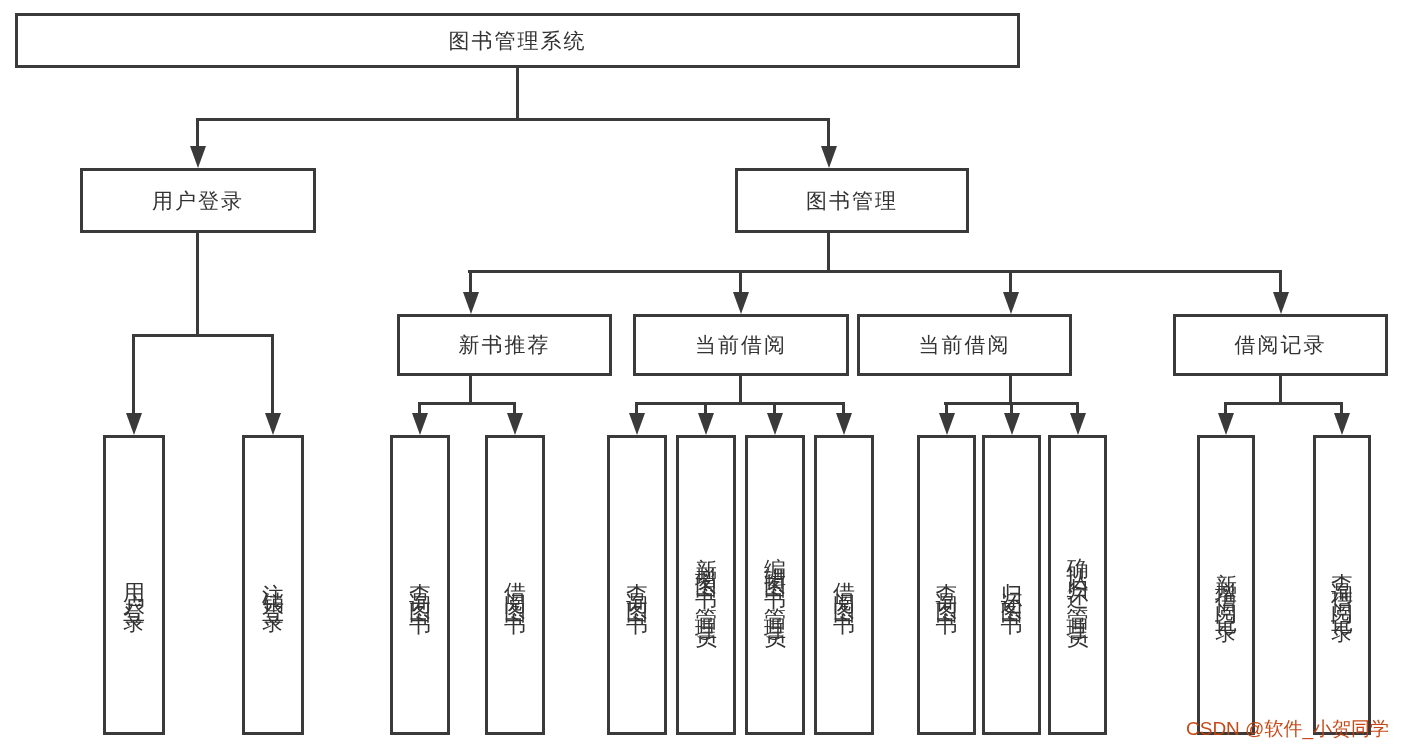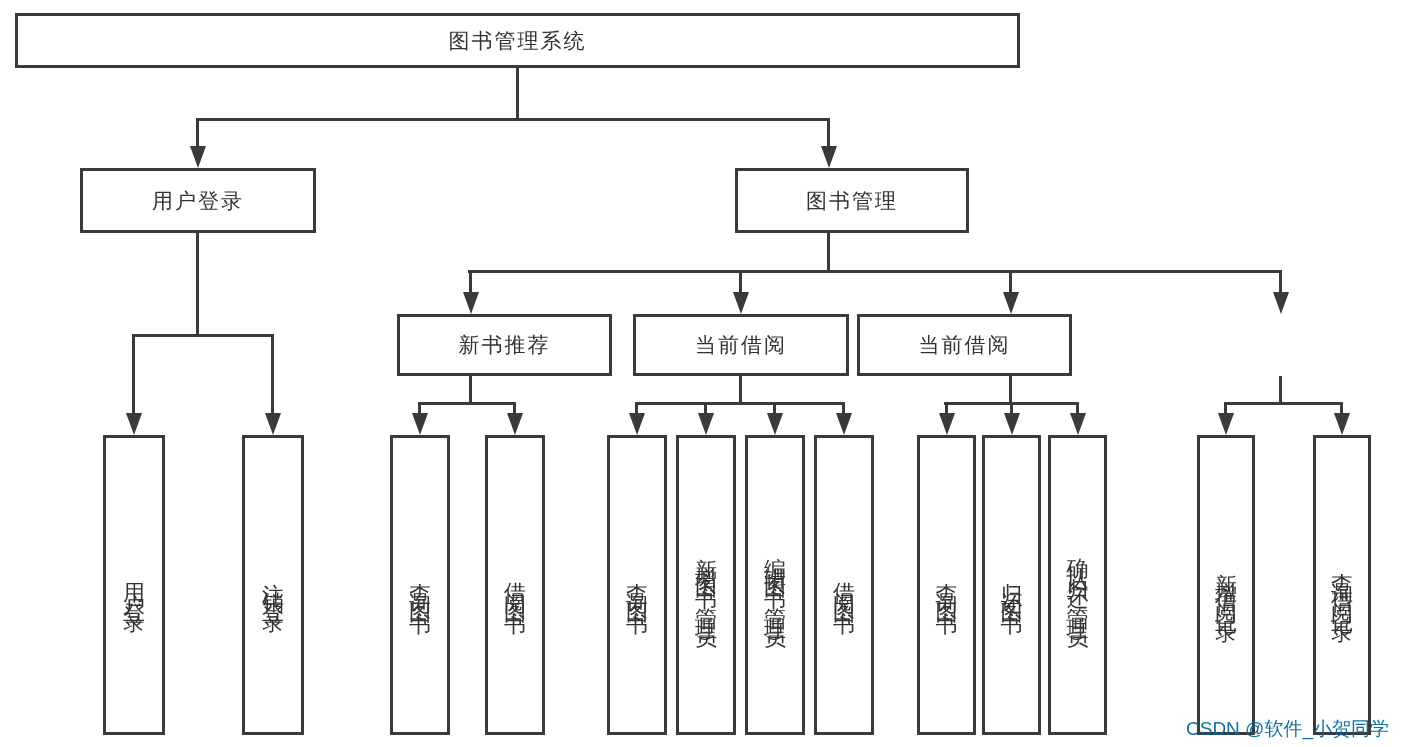--- a/index.html
+++ b/index.html
@@ -19,21 +19,21 @@
   }
   .vline { position:absolute; width:3px; background:#3a3a3a; }
   .hline { position:absolute; height:3px; background:#3a3a3a; }
   .arrow {
     position:absolute; width:0; height:0;
     border-left:8px solid transparent; border-right:8px solid transparent;
     border-top:22px solid #3a3a3a;
   }
   .watermark {
     position:absolute; left:1186px; top:716px;
-    font-size:19px; color:#0369a1; white-space:nowrap; opacity:0.95;
+    font-size:19px; color:#c2410c; white-space:nowrap; opacity:0.95;
   }
 </style>
 </head>
 <body>
 
 <div class="canvas">
 
   <div class="node" style="left:15px;top:13px;width:1005px;height:55px;">
     <span class="hlabel">图书管理系统</span>
   </div>
@@ -71,20 +71,23 @@
   <div class="arrow" style="left:1273px;top:292px;"></div>
 
   <div class="node" style="left:363px;top:314px;width:215px;height:62px;margin-left:34px;">
     <span class="hlabel">新书推荐</span>
   </div>
   <div class="node" style="left:633px;top:314px;width:216px;height:62px;">
     <span class="hlabel">当前借阅</span>
   </div>
   <div class="node" style="left:857px;top:314px;width:215px;height:62px;">
     <span class="hlabel">当前借阅</span>
+  </div>
+  <div class="node" style="left:1173px;top:314px;width:215px;height:62px;">
+    <span class="hlabel">借阅记录</span>
   </div>
 
   <div class="vline" style="left:469px;top:376px;height:29px;"></div>
   <div class="hline" style="left:418px;top:402px;width:98px;"></div>
   <div class="vline" style="left:418px;top:402px;height:15px;"></div>
   <div class="arrow" style="left:412px;top:413px;"></div>
   <div class="vline" style="left:513px;top:402px;height:15px;"></div>
   <div class="arrow" style="left:507px;top:413px;"></div>
 
   <div class="vline" style="left:739px;top:376px;height:29px;"></div>

